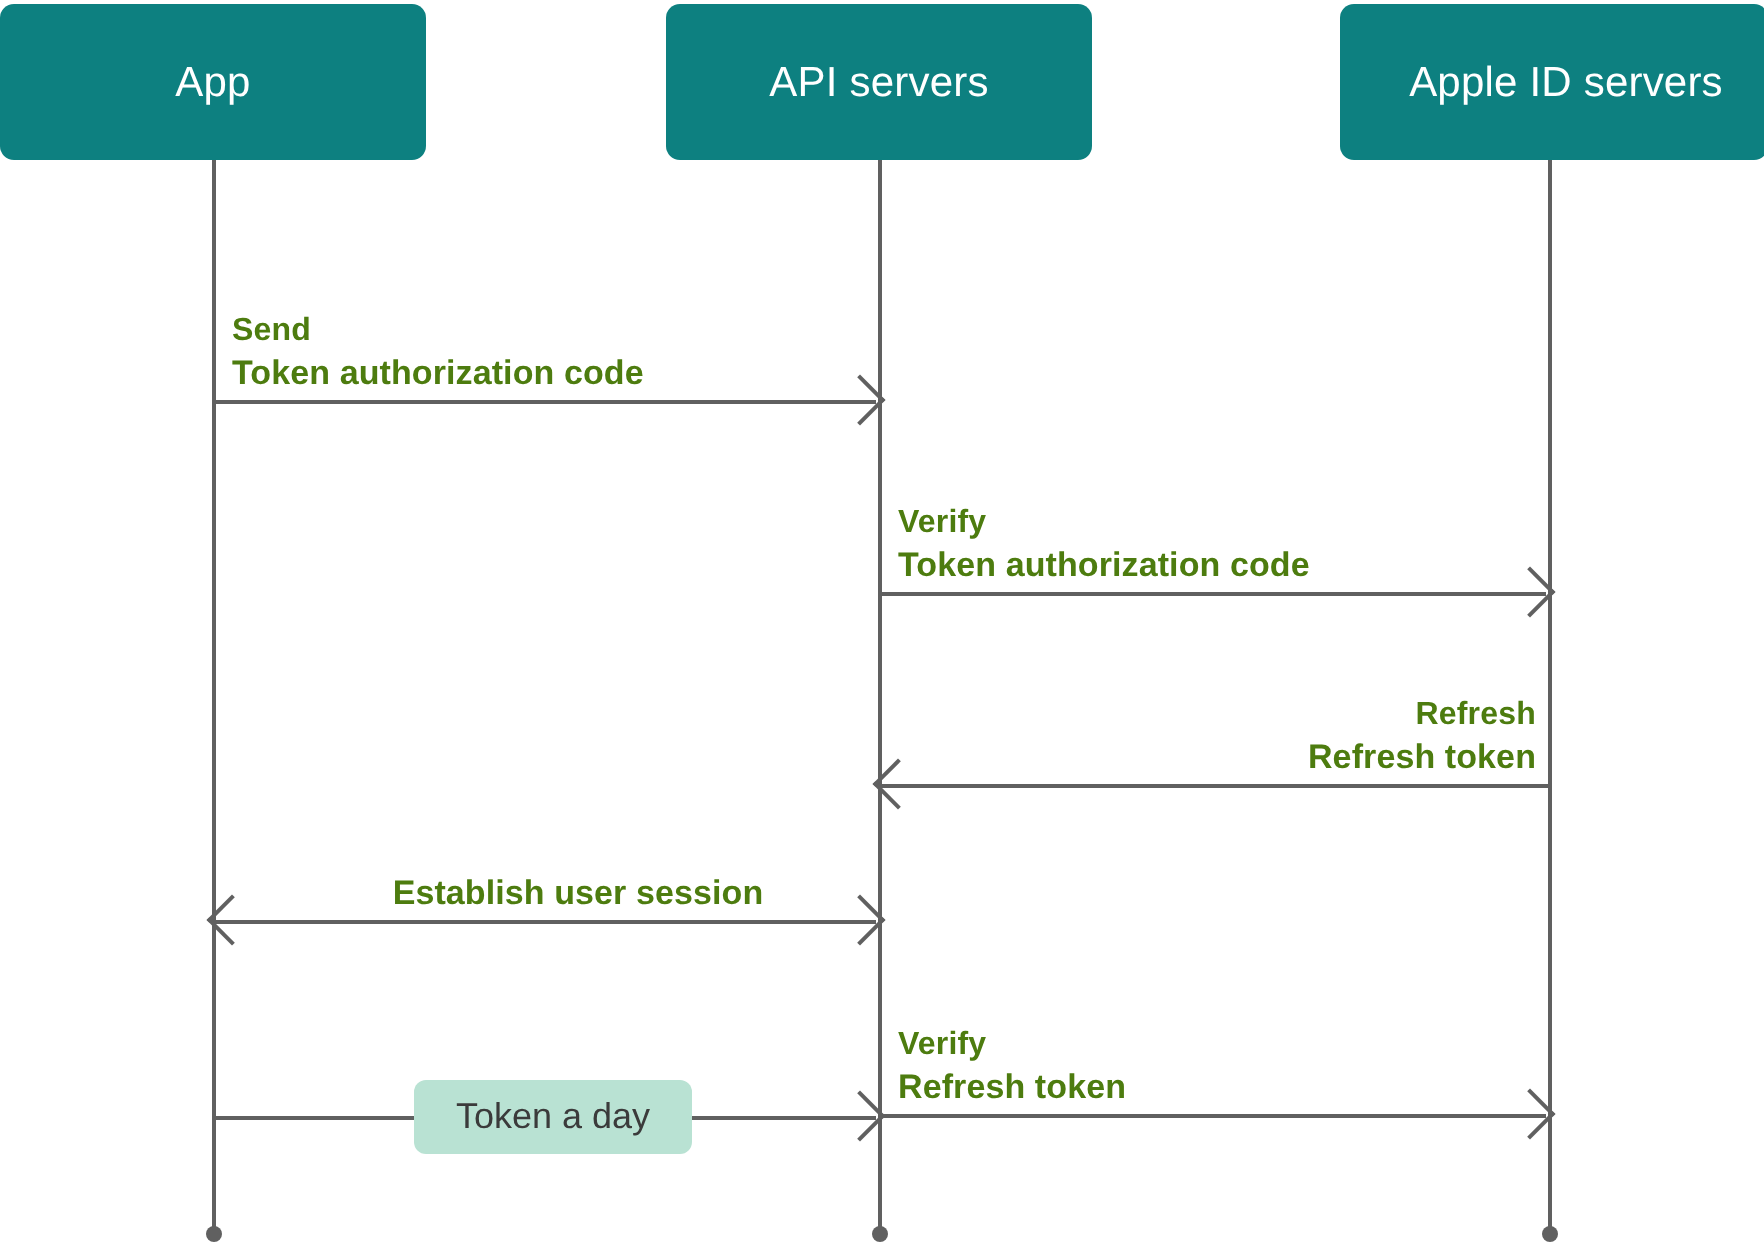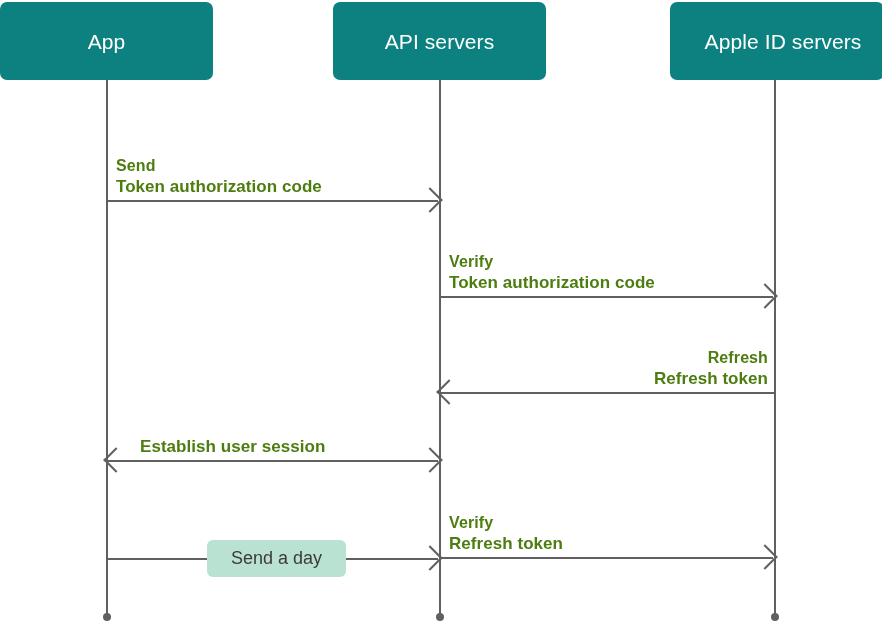--- a/index.html
+++ b/index.html
@@ -110,21 +110,21 @@
     letter-spacing: 0.1px;
   }
   .msg-text .detail {
     display: block;
     font-size: 17px;
     font-weight: 700;
     letter-spacing: 0.05px;
   }
   .msg-text.align-left   { text-align: left;   padding-left: 9px; }
   .msg-text.align-right  { text-align: right;  padding-right: 6px; }
-  .msg-text.align-center { text-align: left; margin-left: 32px; }
+  .msg-text.align-center { text-align: center; margin-left: 32px; }
 
   
   .msg-text.single .detail { font-size: 17px; }
 
   
   .note-badge {
     position: absolute;
     background: #b9e2d3;
     border-radius: 6px;
     display: flex;
@@ -197,21 +197,21 @@
     <div class="msg-line"></div>
     <div class="arrowhead left"></div>
     <div class="arrowhead right"></div>
   </div>
 
   <div class="message" style="left:108px; top:528px; width:330px; height:32px;">
     <div class="msg-line"></div>
     <div class="arrowhead right"></div>
   </div>
   <div class="note-badge" style="left:207px; top:540px; width:139px; height:37px;">
-    <span>Send a day</span>
+    <span>Token a day</span>
   </div>
 
   <div class="message" style="left:440px; top:496px; width:333px; height:63px;">
     <div class="msg-text align-left">
       <span class="title">Verify</span>
       <span class="detail">Refresh token</span>
     </div>
     <div class="msg-line"></div>
     <div class="arrowhead right"></div>
   </div>

